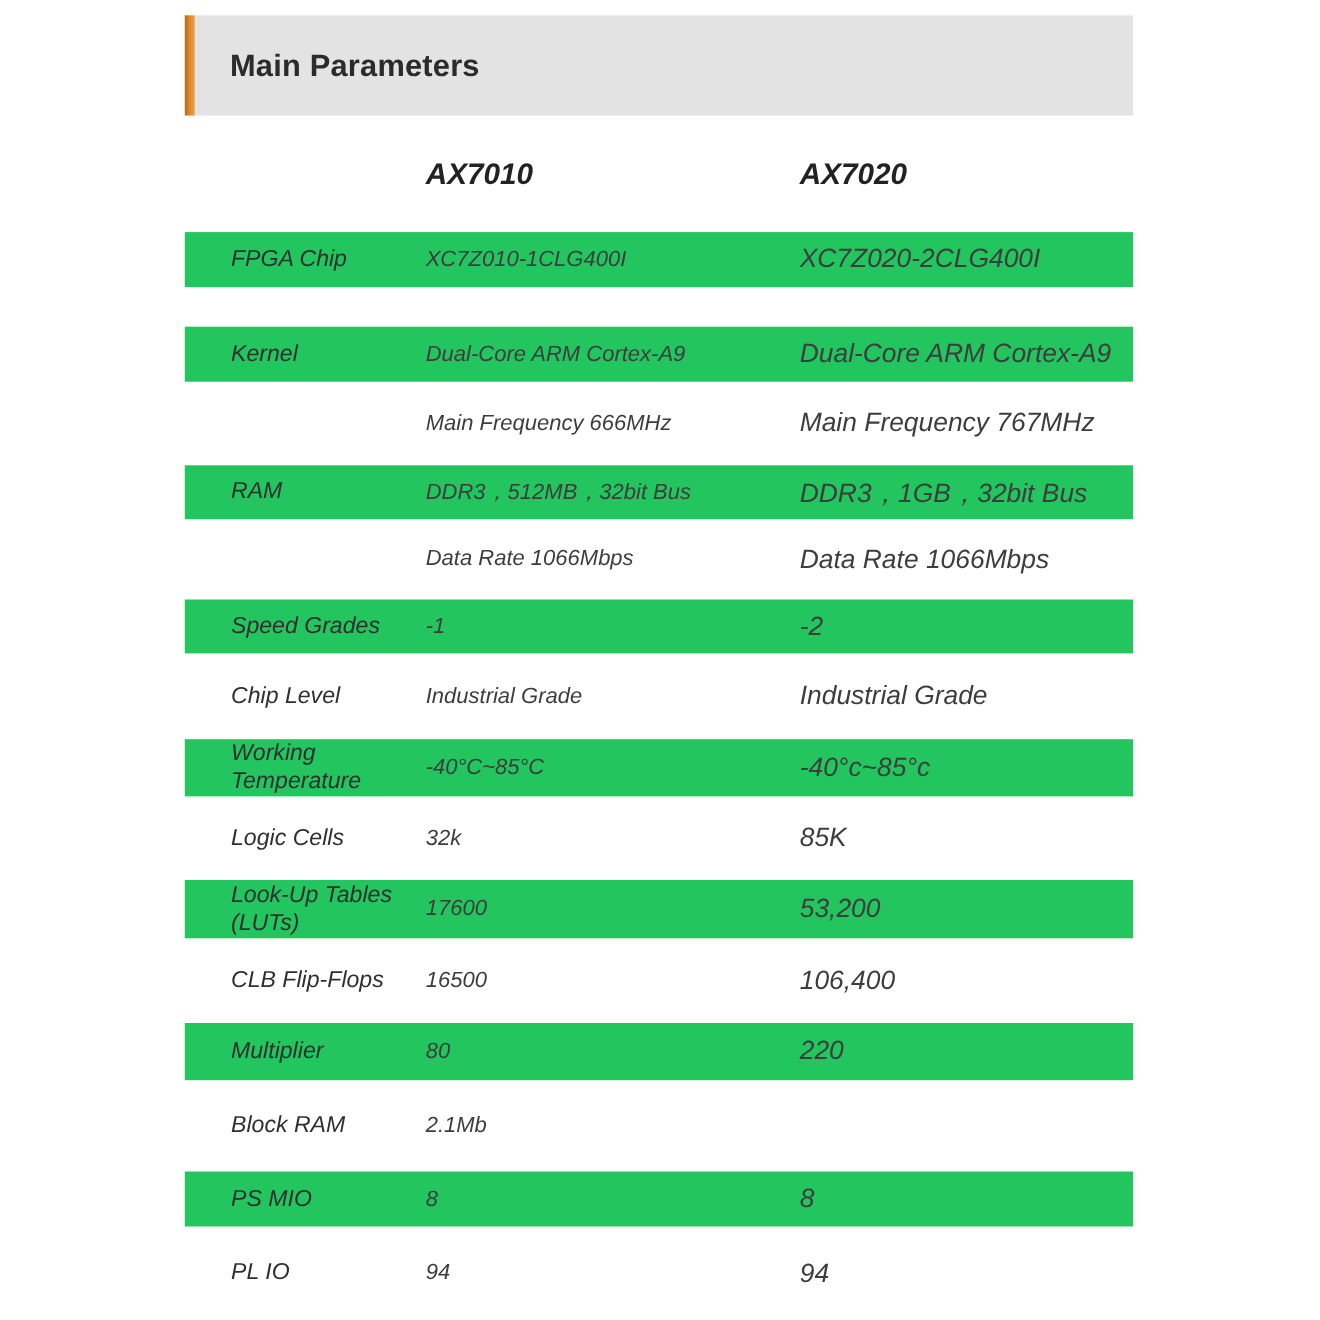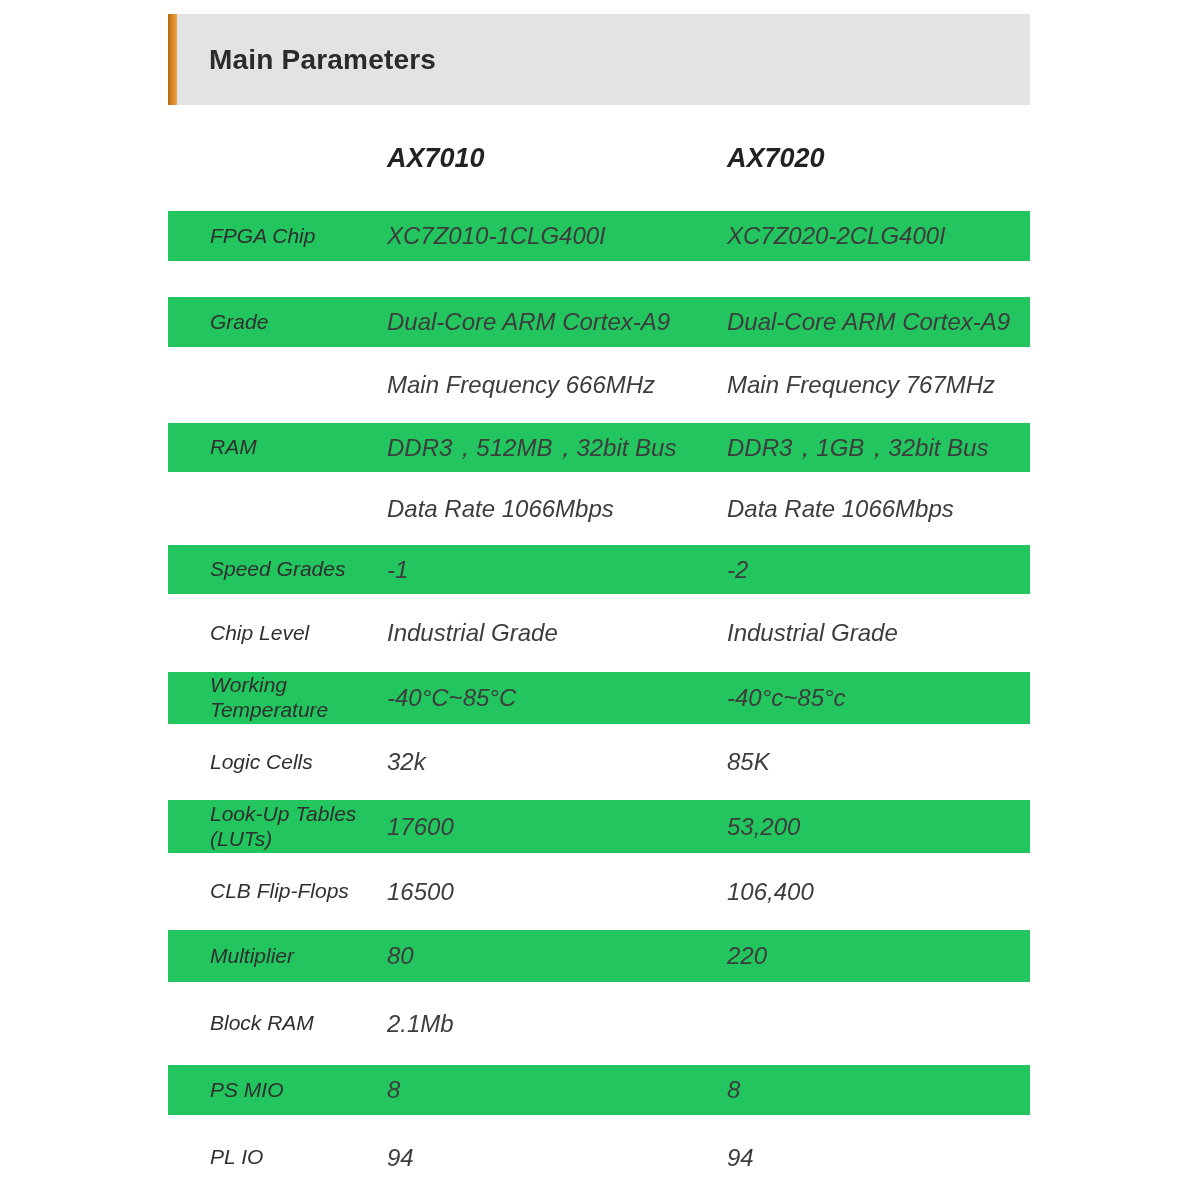--- a/index.html
+++ b/index.html
@@ -36,21 +36,21 @@
     width:862px;
   }
   .row{display:flex;align-items:center;}
   .row.shade{background:#22c55e;}
   .cell{box-sizing:border-box;font-style:italic;}
   .lbl{
     width:219px;padding-left:42px;
     font-size:21px;color:#2f2f2f;
     line-height:1.18;
   }
-  .val1{width:340px;font-size:24px;color:#3d3d3d;}
+  .val1{width:340px;font-size:20px;color:#3d3d3d;}
   .val2{width:303px;font-size:24px;color:#3d3d3d;}
   .head .val1,.head .val2{
     font-size:27px;font-weight:700;color:#222222;
   }
   
   .h106{height:106px}.h50{height:50px}.h36{height:36px}.h76{height:76px}
   .h49{height:49px}.h73{height:73px}.h78{height:78px}.h52{height:52px}
   .h53{height:53px}.h77{height:77px}.h83{height:83px}.h85{height:85px}
 </style>
 </head>
@@ -77,21 +77,21 @@
       <div class="cell val2">XC7Z020-2CLG400I</div>
     </div>
 
     <div class="row h36">
       <div class="cell lbl"></div>
       <div class="cell val1"></div>
       <div class="cell val2"></div>
     </div>
 
     <div class="row shade h50">
-      <div class="cell lbl">Grade</div>
+      <div class="cell lbl">Kernel</div>
       <div class="cell val1">Dual-Core ARM Cortex-A9</div>
       <div class="cell val2">Dual-Core ARM Cortex-A9</div>
     </div>
 
     <div class="row h76">
       <div class="cell lbl"></div>
       <div class="cell val1">Main Frequency 666MHz</div>
       <div class="cell val2">Main Frequency 767MHz</div>
     </div>
 

